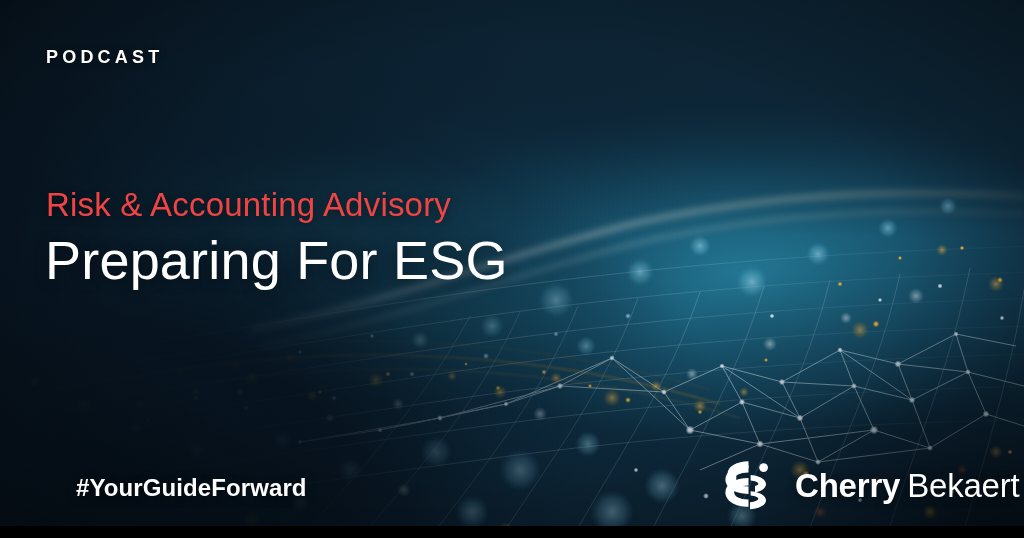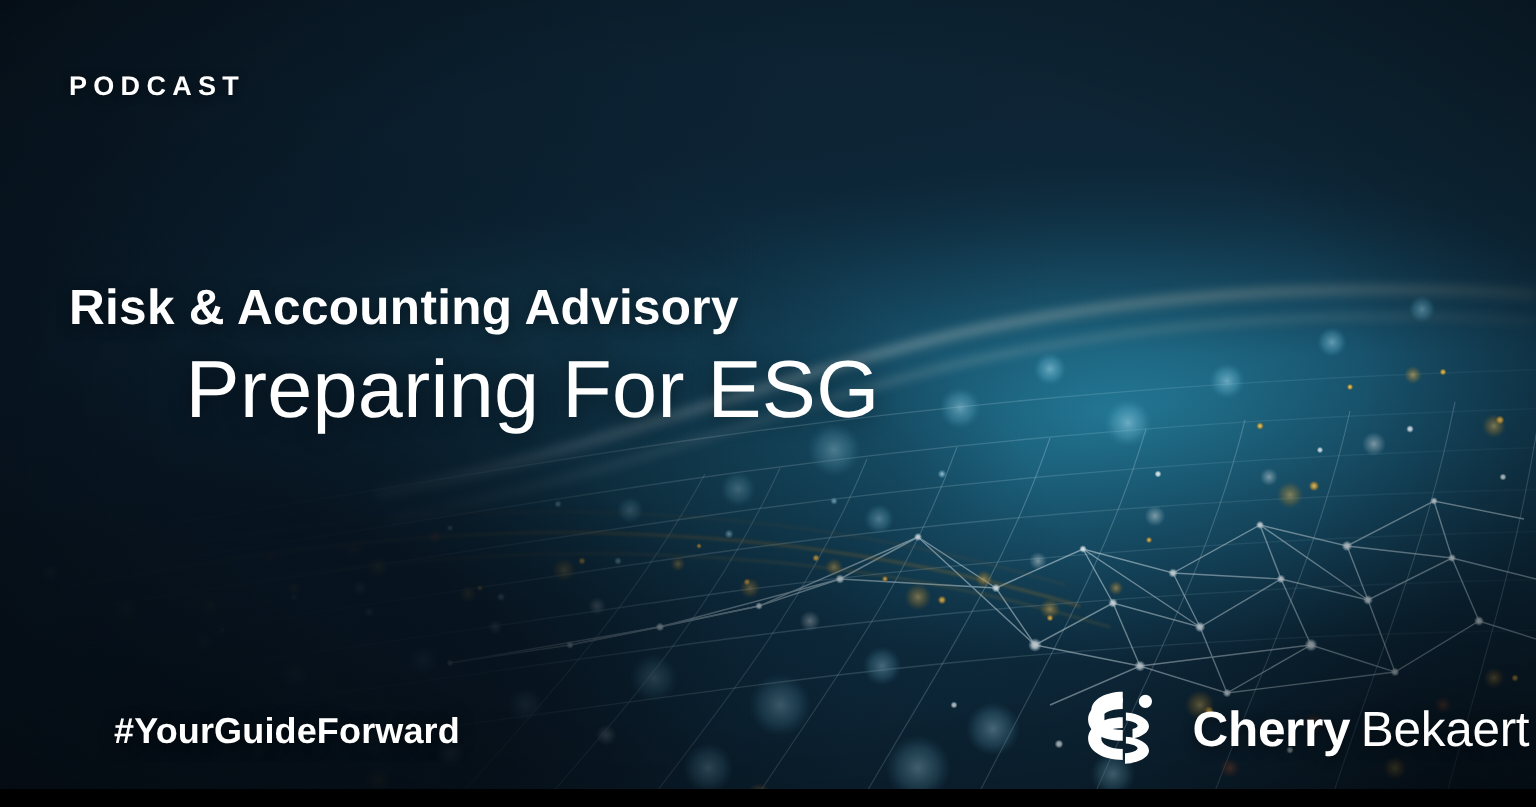--- a/index.html
+++ b/index.html
@@ -100,39 +100,39 @@
     color: #ffffff;
     font-size: 18px;
     font-weight: bold;
     letter-spacing: 4.2px;
     text-shadow: 0 1px 6px rgba(0,0,0,0.55);
   }
 
   .eyebrow {
     position: absolute;
     left: 46px; top: 186px;
-    color: #ffffff;
+    color: #ef4444;
     font-size: 33px;
-    font-weight: bold;
+    font-weight: normal;
     letter-spacing: 0.2px;
     text-shadow: 0 2px 10px rgba(0,0,0,0.45);
   }
 
   .headline {
     position: absolute;
     left: 45px; top: 228px;
     width: 620px;
     color: #ffffff;
     font-size: 54px;
     font-weight: 300;
     line-height: 1.20;
     letter-spacing: 0.2px;
     text-shadow: 0 2px 14px rgba(0,0,0,0.42);
   }
-  .headline .hl-line { display: block; text-align: center; }
+  .headline .hl-line { display: block; }
 
   .hashtag {
     position: absolute;
     left: 46px; top: 474px;
     color: #ffffff;
     font-size: 24px;
     font-weight: 600;
     letter-spacing: 0.1px;
     text-shadow: 0 2px 10px rgba(0,0,0,0.55);
     margin-left: 30px;

